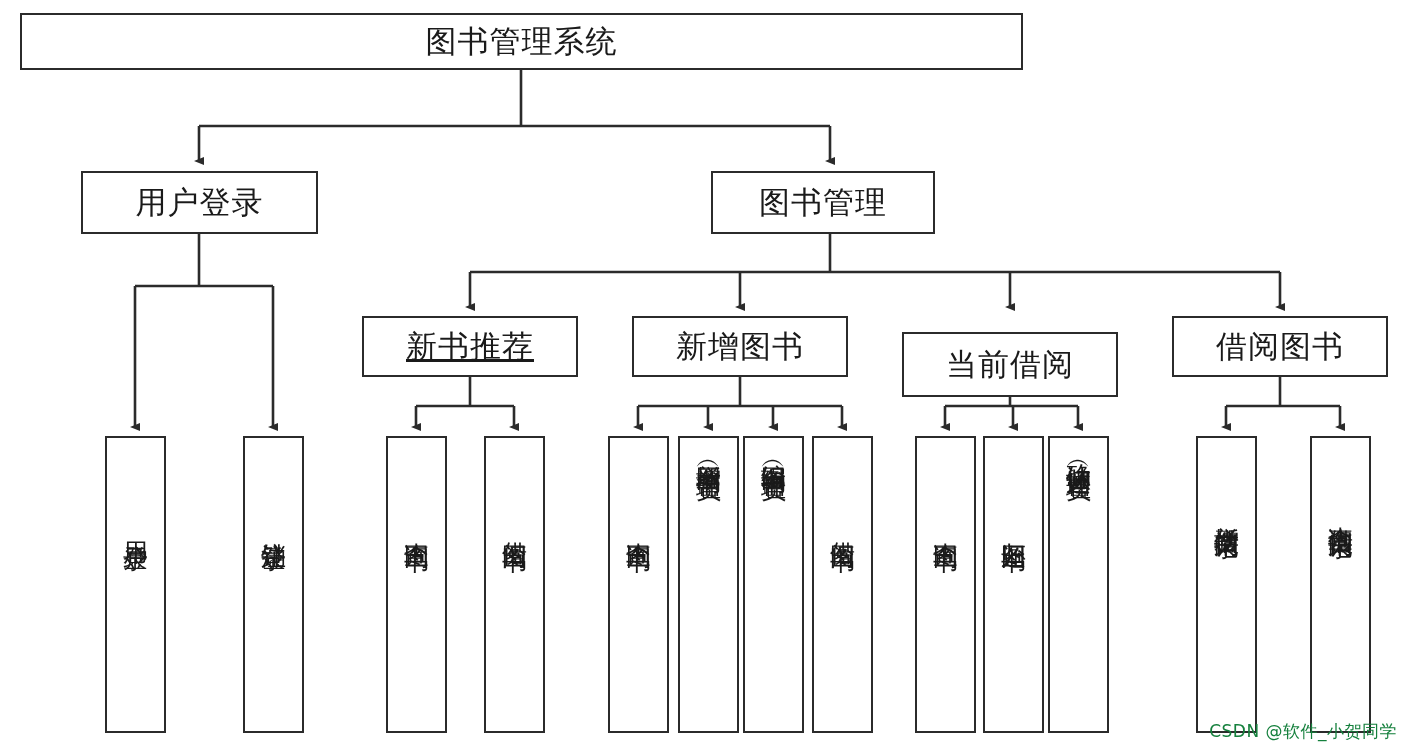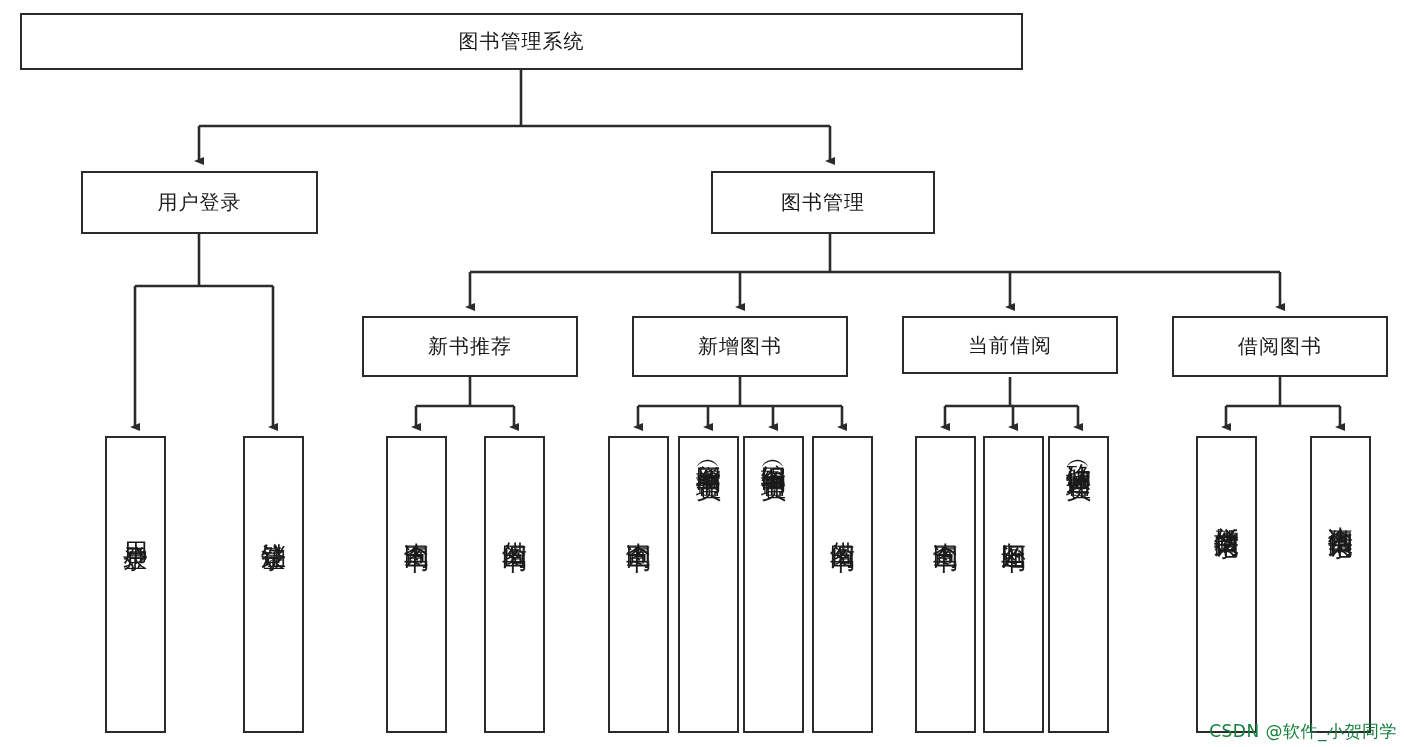--- a/index.html
+++ b/index.html
@@ -29,21 +29,21 @@
     position: absolute;
     box-sizing: border-box;
     background: #ffffff;
     border: 2px solid #2b2b2b;
     display: flex;
     align-items: center;
     justify-content: center;
     color: #1a1a1a;
   }
   .node.horiz {
-    font-size: 20px;
+    font-size: 31px;
     letter-spacing: 1px;
   }
   .node.vert {
     align-items: flex-start;
     justify-content: center;
     padding-top: 6px;
   }
   .node.vert .vtext {
     writing-mode: vertical-rl;
     text-orientation: upright;
@@ -130,27 +130,27 @@
     <span>图书管理系统</span>
   </div>
 
   <div class="node horiz" style="left:81px; top:171px; width:237px; height:63px;">
     <span>用户登录</span>
   </div>
   <div class="node horiz" style="left:711px; top:171px; width:224px; height:63px;">
     <span>图书管理</span>
   </div>
 
-  <div class="node horiz" style="left:362px; top:316px; width:216px; height:61px;">
+  <div class="node horiz" style="left:362px; top:316px; width:216px; height:61px;text-decoration:underline;">
     <span>新书推荐</span>
   </div>
   <div class="node horiz" style="left:632px; top:316px; width:216px; height:61px;">
     <span>新增图书</span>
   </div>
-  <div class="node horiz" style="left:902px; top:316px; width:216px; height:58px;">
+  <div class="node horiz" style="left:902px; top:332px; width:216px; height:65px;">
     <span>当前借阅</span>
   </div>
   <div class="node horiz" style="left:1172px; top:316px; width:216px; height:61px;">
     <span>借阅图书</span>
   </div>
 
   <div class="node vert low" style="left:105px; top:436px; width:61px; height:297px;">
     <span class="vtext">用户登录</span>
   </div>
   <div class="node vert low" style="left:243px; top:436px; width:61px; height:297px;">

